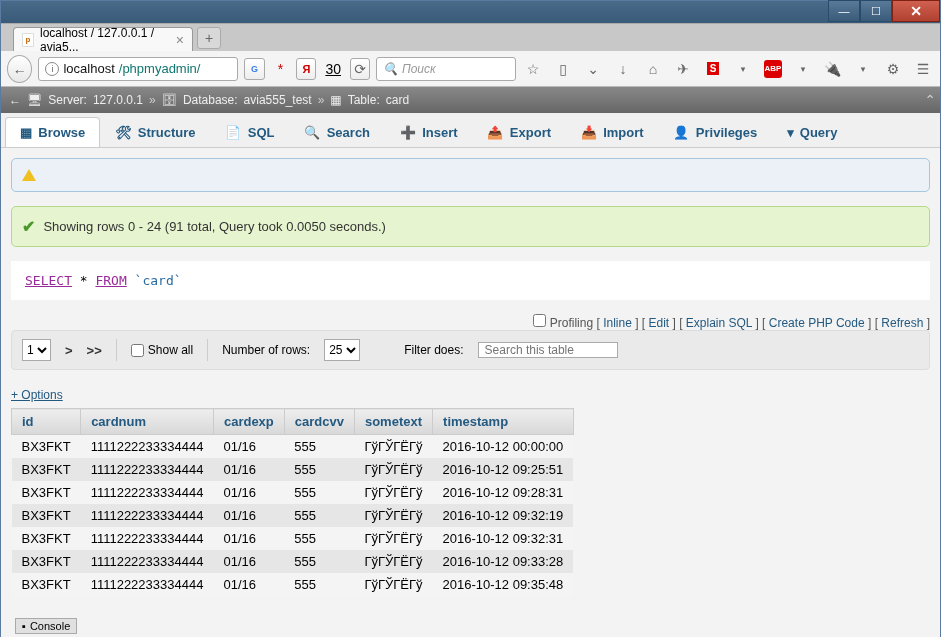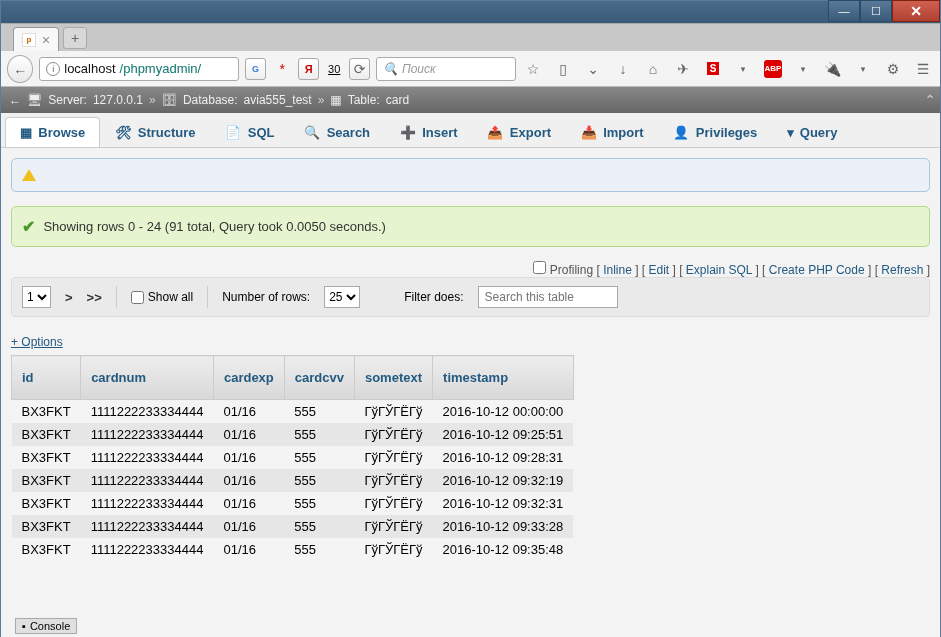--- a/index.html
+++ b/index.html
@@ -23,21 +23,21 @@
 
 
 .urlbar-row { height: 36px; background: #f4f4f4; border-bottom: 1px solid #bbb; display: flex; align-items: center; padding: 0 6px; gap: 6px; }
 .nav-back { width: 28px; height: 28px; border-radius: 50%; border: 1px solid #aaa; background: linear-gradient(#fff,#e8e8e8); display: flex; align-items: center; justify-content: center; color: #555; font-size: 14px; }
 .urlbox { flex: 0 0 200px; height: 24px; border: 1px solid #aaa; border-radius: 3px; background: #fff; display: flex; align-items: center; padding: 0 6px; gap: 4px; font-size: 13px; }
 .urlbox .info { width: 14px; height: 14px; border: 1px solid #888; border-radius: 50%; display: inline-flex; align-items: center; justify-content: center; font-size: 9px; color: #666; }
 .url-host { color: #111; }
 .url-path { color: #0f766e; }
 .tbicon { width: 22px; height: 22px; display: flex; align-items: center; justify-content: center; color: #666; font-size: 14px; border-radius: 3px; }
 .tbicon.box { border: 1px solid #aaa; background: linear-gradient(#fff,#eee); }
-.badge { font-size: 11px; padding: 0 3px; text-decoration: underline; }
+.badge { font-size: 14px; padding: 0 3px; text-decoration: underline; }
 .search-box { flex: 0 0 140px; height: 24px; border: 1px solid #aaa; border-radius: 3px; background: #fff; display: flex; align-items: center; padding: 0 6px; gap: 4px; color: #999; font-style: italic; font-size: 12px; }
 .toolbar-icons { display: flex; gap: 8px; margin-left: auto; align-items: center; }
 .abp { width: 18px; height: 18px; background: #d00; border-radius: 3px; color: #fff; font-size: 8px; font-weight: bold; display: flex; align-items: center; justify-content: center; }
 
 
 .pma-crumb { height: 26px; background: linear-gradient(#888,#666); color: #eee; display: flex; align-items: center; padding: 0 8px; font-size: 12px; gap: 6px; }
 .pma-crumb .sep { color: #ccc; }
 .crumb-collapse { position: absolute; right: 4px; color: #ccc; font-size: 14px; }
 
 
@@ -63,27 +63,27 @@
 
 .query-links { text-align: right; font-size: 12px; color: #555; margin-bottom: 0; }
 .query-links a { color: #235a81; text-decoration: none; }
 
 
 .paging-row { display: flex; align-items: center; gap: 14px; background: #eaeaea; padding: 8px 10px; border: 1px solid #ddd; border-radius: 4px; margin-bottom: 18px; }
 .page-sel { height: 22px; border: 1px solid #aaa; background: #fff; font-size: 12px; }
 .page-nav { font-weight: bold; font-size: 13px; color: #333; cursor: pointer; }
 .vbar { width: 1px; height: 22px; background: #ccc; }
 .chk { display: flex; align-items: center; gap: 4px; }
-.filter-input { height: 22px; border: 1px solid #aaa; padding: 0 6px; font-size: 12px; color: #999; width: 140px; }
+.filter-input { height: 16px; border: 1px solid #aaa; padding: 0 6px; font-size: 12px; color: #999; width: 140px; }
 
 .opts-link { color: #235a81; font-size: 12px; margin-bottom: 6px; display: inline-block; }
 
 
 table.data { border-collapse: collapse; font-size: 13px; }
-table.data th { background: linear-gradient(#eee,#d8d8d8); border: 1px solid #ccc; padding: 14px 10px; text-align: left; color: #235a81; font-weight: bold; cursor: pointer; }
+table.data th { background: linear-gradient(#eee,#d8d8d8); border: 1px solid #ccc; padding: 5px 10px; text-align: left; color: #235a81; font-weight: bold; cursor: pointer; }
 table.data td { padding: 4px 10px; border: none; color: #000000; }
 table.data tr.odd { background: #f4f4f4; }
 table.data tr.even { background: #e6e6e6; }
 
 .console-bar { position: absolute; bottom: 2px; left: 14px; background: #e0e0e0; border: 1px solid #aaa; padding: 1px 6px; font-size: 11px; display: flex; align-items: center; gap: 4px; }
 </style>
 </head>
 <body>
 
 <div class="window">
@@ -92,20 +92,21 @@
     <div class="win-controls">
       <div class="win-btn win-min">—</div>
       <div class="win-btn win-max">☐</div>
       <div class="win-btn win-close">✕</div>
     </div>
   </div>
 
   <div class="tabstrip">
     <div class="tab">
       <span class="favicon">p</span>
+      <span>localhost / 127.0.0.1 / avia5...</span>
       <span class="close">×</span>
     </div>
     <div class="newtab">+</div>
   </div>
 
   <div class="urlbar-row">
     <div class="nav-back">←</div>
     <div class="urlbox">
       <span class="info">i</span>
       <span class="url-host">localhost</span>
@@ -205,20 +206,26 @@
     <div class="inner">
       <div class="notice">
         <span class="warn-tri"></span>
       </div>
 
       <div class="success">
         <span class="check">✔</span>
         <span>Showing rows 0 - 24 (91 total, Query took 0.0050 seconds.)</span>
       </div>
 
+      <div class="sqlbox">
+        <span class="sql-kw">SELECT</span>
+        <span>*</span>
+        <span class="sql-kw">FROM</span>
+        <span class="sql-tbl">`card`</span>
+      </div>
 
       <div class="query-links">
         <input type="checkbox" style="">
         <span>Profiling</span>
         [ <a href="#">Inline</a> ]
         [ <a href="#">Edit</a> ]
         [ <a href="#">Explain SQL</a> ]
         [ <a href="#">Create PHP Code</a> ]
         [ <a href="#">Refresh</a> ]
       </div>

